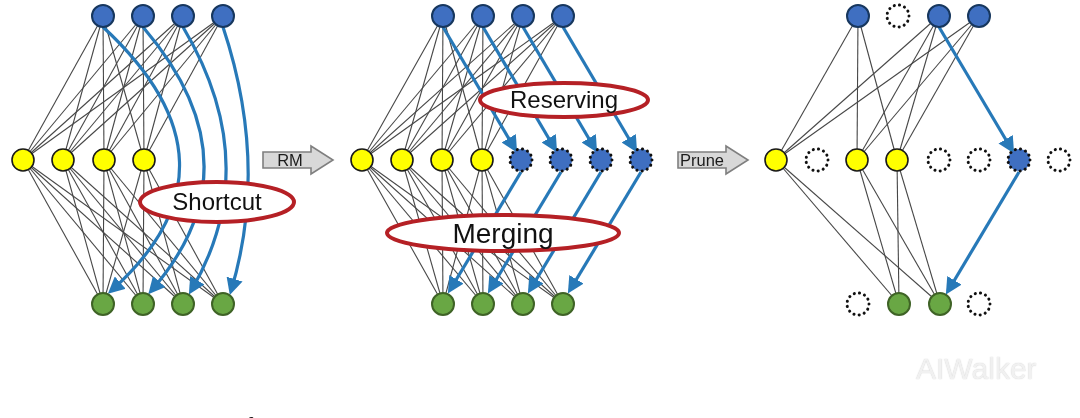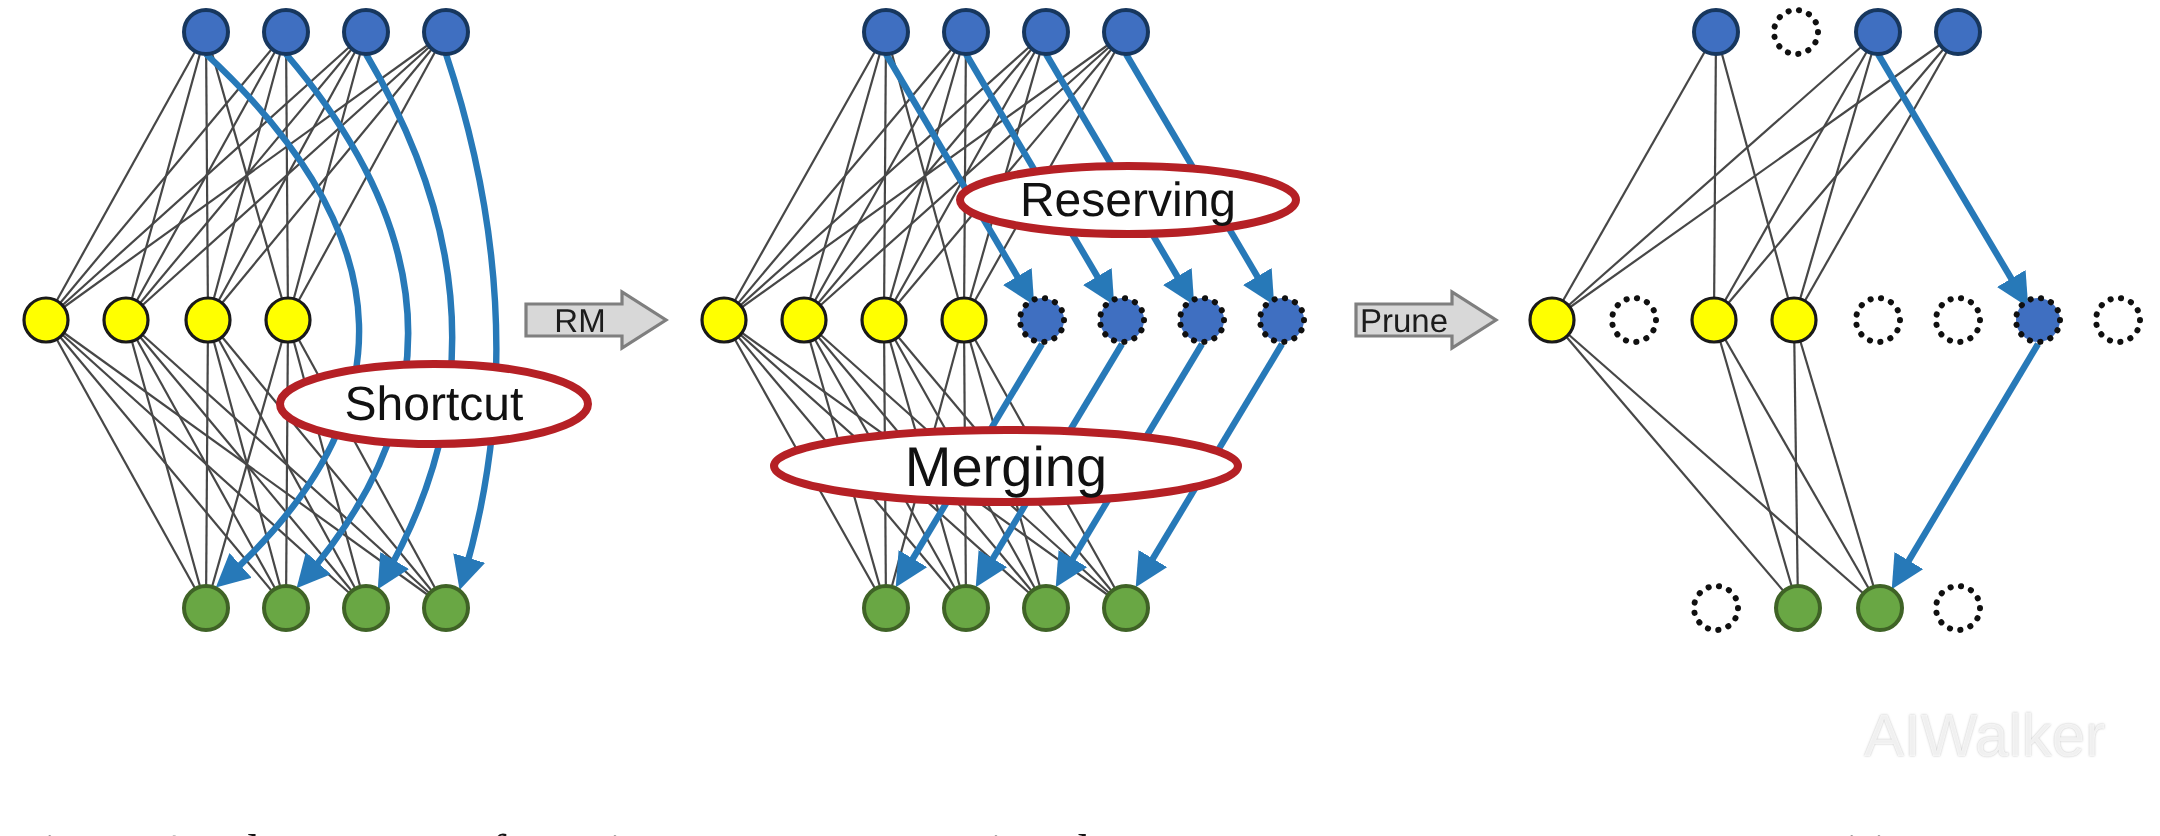--- a/index.html
+++ b/index.html
@@ -5,21 +5,21 @@
   html,body{margin:0;padding:0;background:#ffffff;}
   .stage{position:relative;width:1080px;height:418px;background:#fff;overflow:hidden;
          font-family:"Liberation Sans",sans-serif;}
   svg text{font-family:"Liberation Sans",sans-serif;}
   .ellipse-label{font-size:24px;fill:var(--label-text);}
   .ellipse-label.big{font-size:28px;}
   .block-arrow-label{font-size:16.5px;fill:#1c1c1c;}
   .caption{position:absolute;left:8px;top:352px;width:1072px;
            font-family:"Liberation Serif",serif;font-size:24.5px;line-height:30px;
            color:var(--caption-text);white-space:pre;}
-  .watermark{position:absolute;left:884px;top:352px;display:flex;align-items:center;gap:20px;
+  .watermark{position:absolute;left:884px;top:352px;display:flex;align-items:center;gap:4px;
              color:rgba(255,255,255,0.78);font-size:30px;font-family:"Liberation Sans",sans-serif;
              text-shadow:0 0 1px rgba(130,130,130,0.55);pointer-events:none;}
   .wm-logo{display:inline-block;width:24px;height:24px;border:2.5px solid rgba(255,255,255,0.78);
            border-radius:50% 50% 50% 12%;}
 </style>
 </head>
 <body>
 
 <div class="stage">
 

